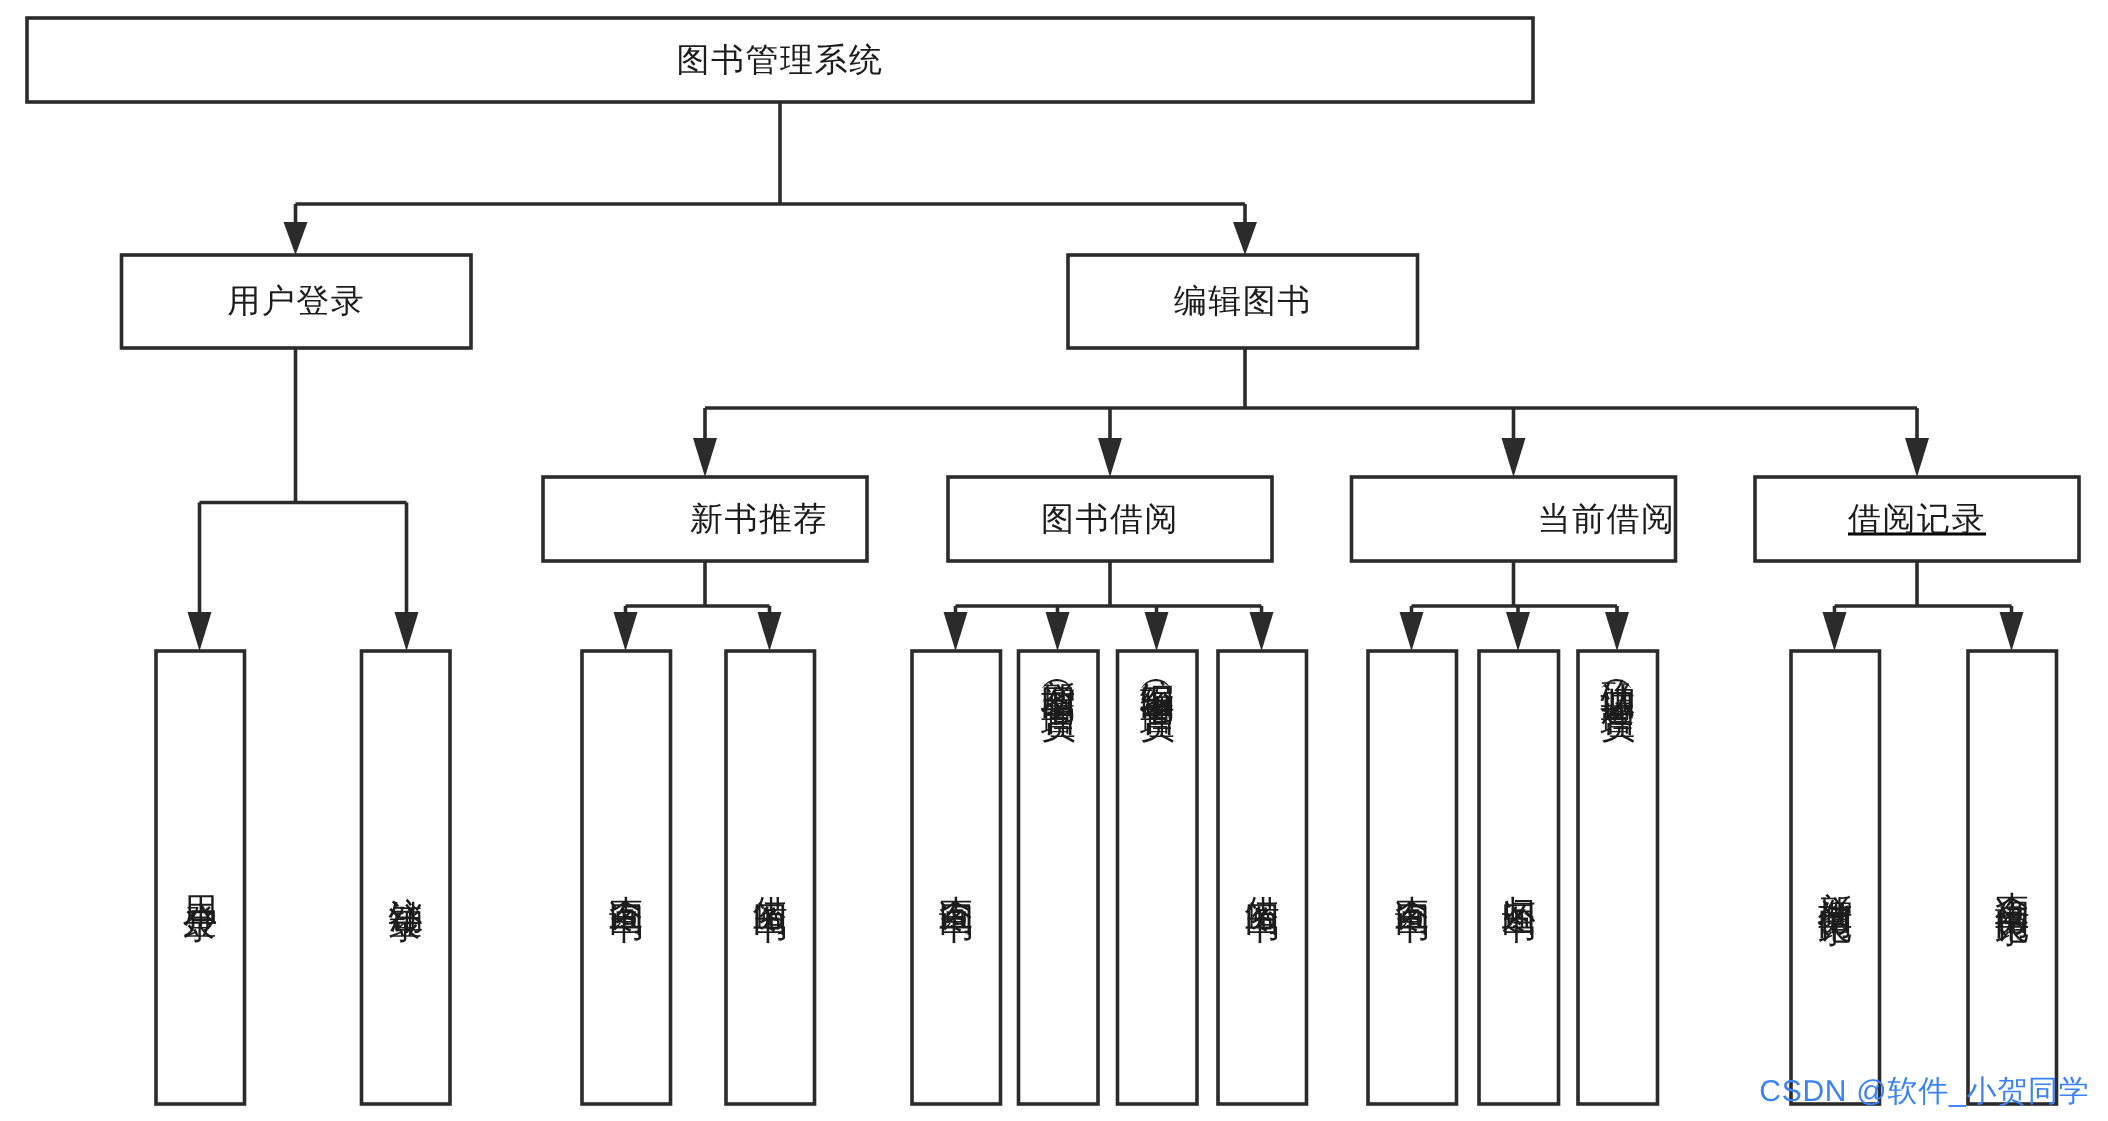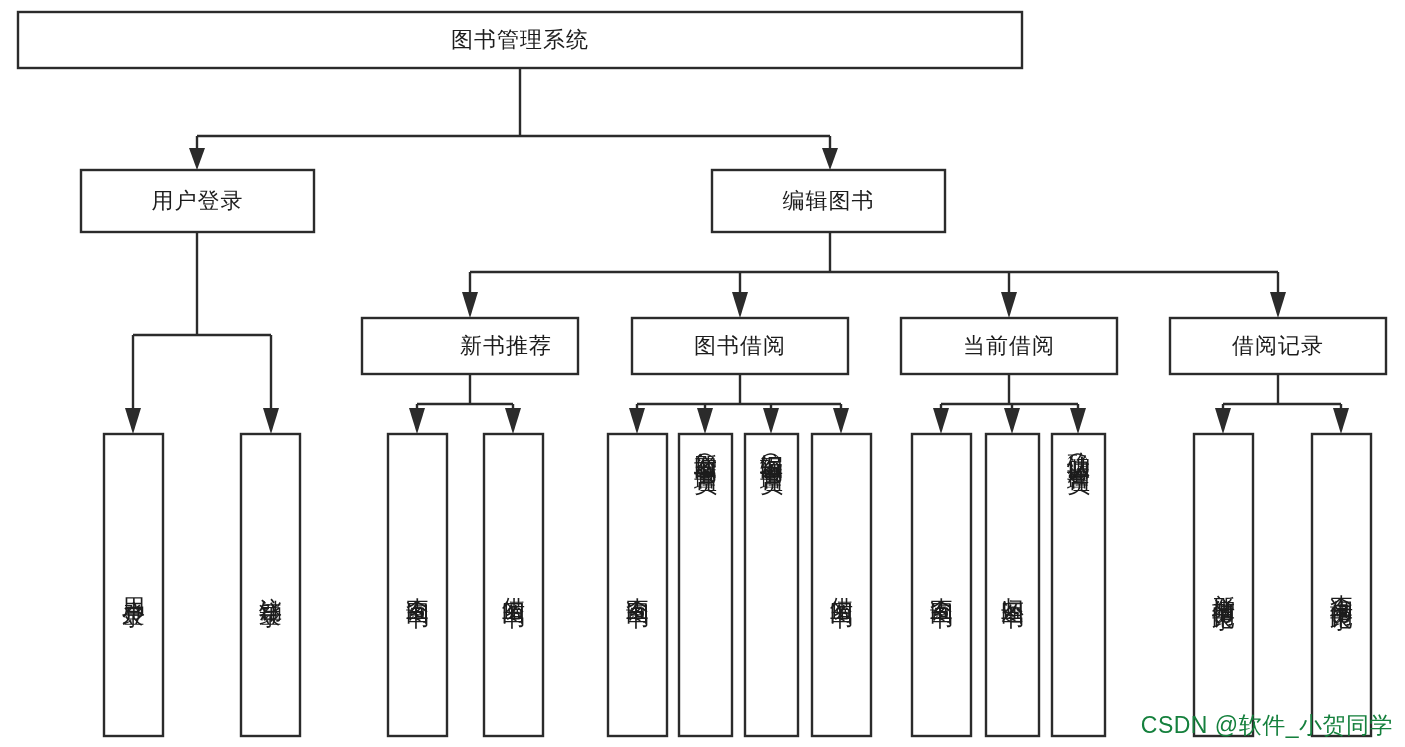--- a/index.html
+++ b/index.html
@@ -65,22 +65,22 @@
     font-size: 22px;
     color: #1c1c1c;
     white-space: nowrap;
     letter-spacing: 1px;
   }
   #watermark {
     position: absolute;
     right: 12px;
     bottom: 6px;
     font-family: "Liberation Sans", "DejaVu Sans", sans-serif;
-    font-size: 23px;
-    color: #15803d;
+    font-size: 20px;
+    color: #3b82f6;
     white-space: nowrap;
     letter-spacing: 0.5px;
   }
 </style>
 </head>
 <body>
 
 <div id="diagram-root">
 
   <svg id="diagram-svg" width="1405" height="747" viewBox="0 0 1405 747" xmlns="http://www.w3.org/2000/svg">
@@ -198,24 +198,24 @@
   <div class="box-label-wrap" style="left:712px; top:170px; width:233px; height:62px;">
     <span>编辑图书</span>
   </div>
 
   <div class="box-label-wrap" style="left:378px; top:318px; width:256px; height:56px;">
     <span>新书推荐</span>
   </div>
   <div class="box-label-wrap" style="left:632px; top:318px; width:216px; height:56px;">
     <span>图书借阅</span>
   </div>
-  <div class="box-label-wrap" style="left:901px; top:318px; width:216px; height:56px;">
+  <div class="box-label-wrap" style="left:901px; top:318px; width:216px; height:56px;justify-content:flex-end;">
     <span>当前借阅</span>
   </div>
-  <div class="box-label-wrap" style="left:1170px; top:318px; width:216px; height:56px;">
+  <div class="box-label-wrap" style="left:1170px; top:318px; width:216px; height:56px;text-decoration:underline;">
     <span>借阅记录</span>
   </div>
 
   
   <div class="leaf-label-wrap" style="left:104px; top:434px; width:59px; height:302px;">
     <span>用户登录</span>
   </div>
   <div class="leaf-label-wrap" style="left:241px; top:434px; width:59px; height:302px;">
     <span>注销登录</span>
   </div>

